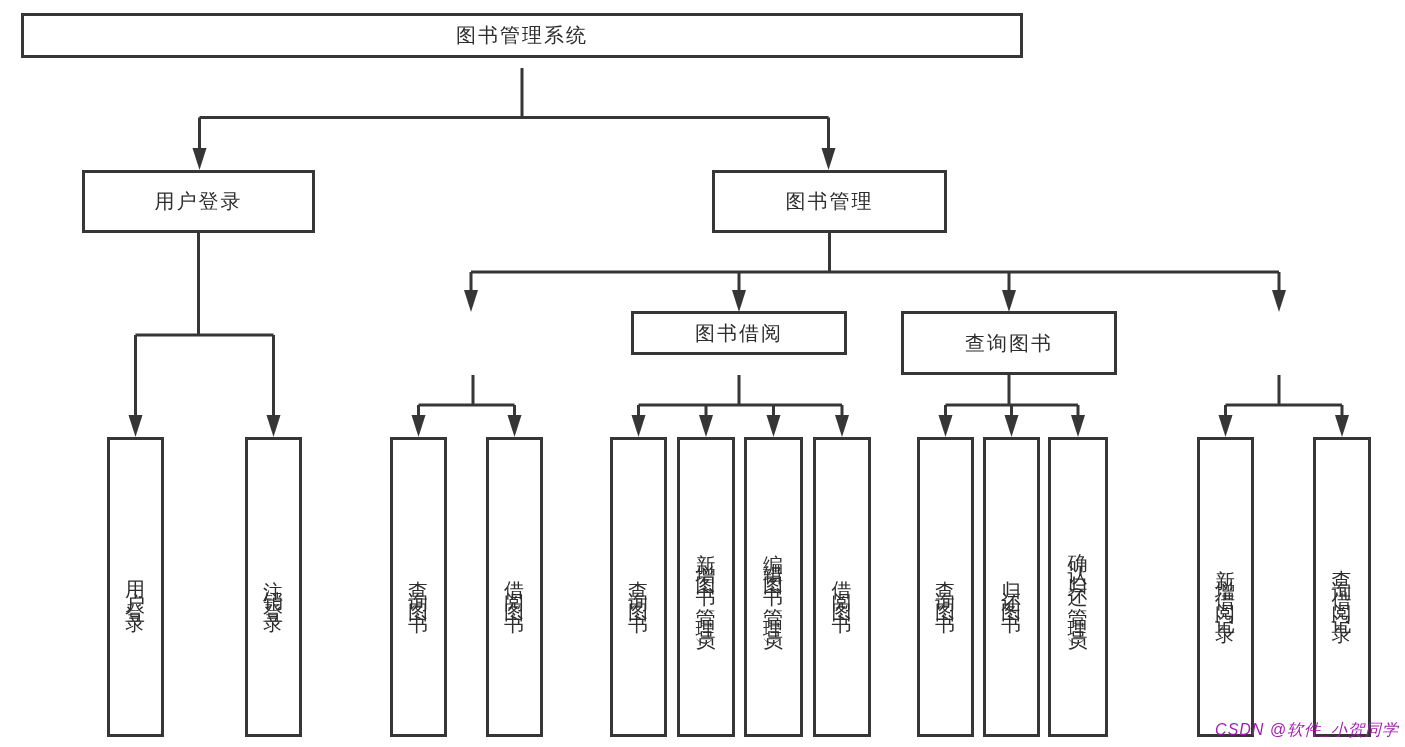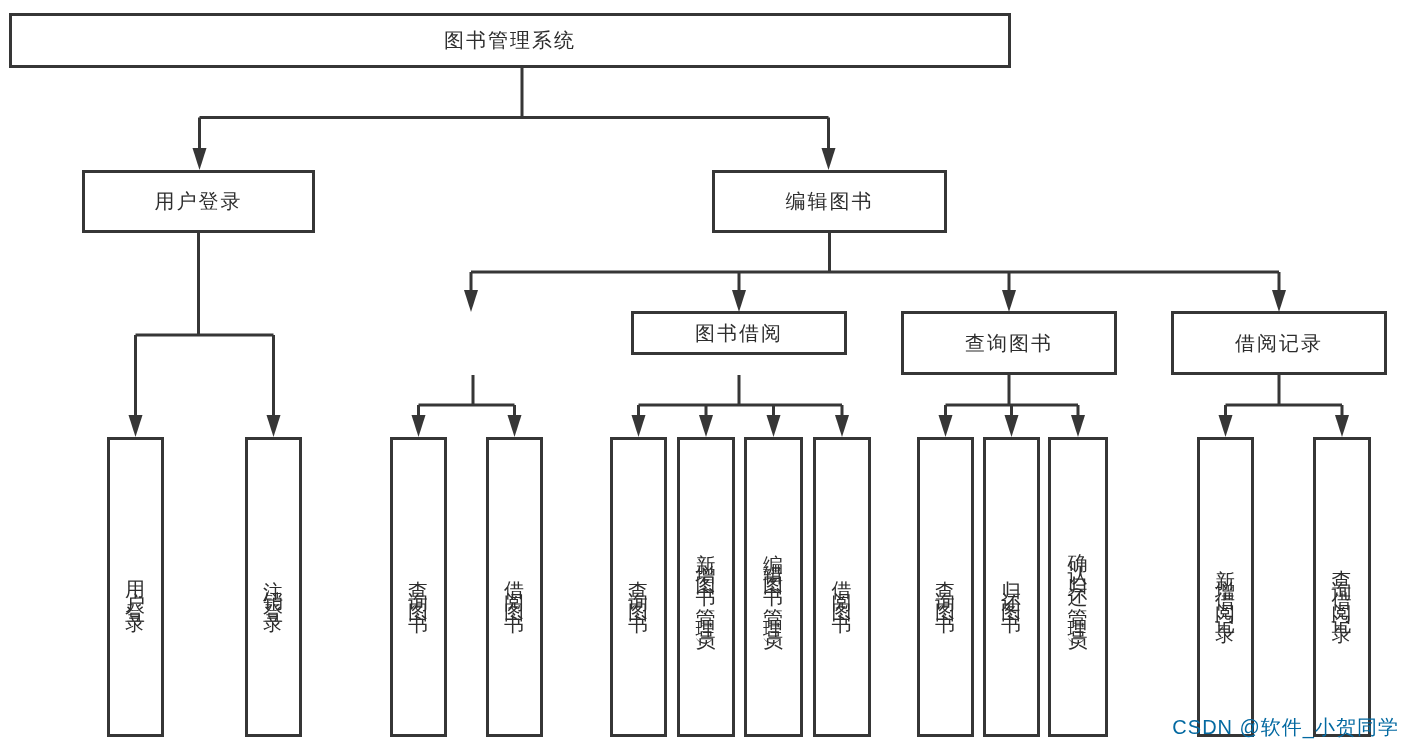--- a/index.html
+++ b/index.html
@@ -14,21 +14,21 @@
     display:flex;align-items:center;justify-content:center;
     color:#2d2d2d;font-size:20px;
   }
   .node.h span{letter-spacing:2px;white-space:nowrap;}
   .node.v span{
     writing-mode:vertical-rl;text-orientation:mixed;
     letter-spacing:11px;line-height:1;
   }
   .watermark{
     position:absolute;right:6px;bottom:6px;z-index:3;
-    font-size:20px;letter-spacing:1px;color:#0369a1;white-space:nowrap;
+    font-size:16px;letter-spacing:1px;color:#a21caf;white-space:nowrap;font-style:italic;
   }
 </style>
 </head>
 <body>
 
 <div class="canvas">
 
   <svg class="connectors" width="1405" height="747" viewBox="0 0 1405 747">
     <path fill="none" stroke="#363636" stroke-width="3" d="M522 68 V119
              M199.5 117.5 H828.5
@@ -79,39 +79,36 @@
       <polygon points="766.5,415 780.5,415 773.5,437"></polygon>
       <polygon points="835,415 849,415 842,437"></polygon>
       <polygon points="938.5,415 952.5,415 945.5,437"></polygon>
       <polygon points="1004.5,415 1018.5,415 1011.5,437"></polygon>
       <polygon points="1071,415 1085,415 1078,437"></polygon>
       <polygon points="1218.5,415 1232.5,415 1225.5,437"></polygon>
       <polygon points="1335,415 1349,415 1342,437"></polygon>
     </g>
   </svg>
 
-  <div class="node h" style="left:9px;top:13px;width:1002px;height:55px">
+  <div class="node h" style="left:21px;top:13px;width:1002px;height:45px">
     <span>图书管理系统</span>
   </div>
 
   <div class="node h" style="left:82px;top:170px;width:233px;height:63px">
     <span>用户登录</span>
   </div>
   <div class="node h" style="left:712px;top:170px;width:235px;height:63px">
-    <span>编辑图书</span>
+    <span>图书管理</span>
   </div>
 
   <div class="node h" style="left:631px;top:311px;width:216px;height:44px">
     <span>图书借阅</span>
   </div>
   <div class="node h" style="left:901px;top:311px;width:216px;height:64px">
     <span>查询图书</span>
-  </div>
-  <div class="node h" style="left:1171px;top:311px;width:216px;height:64px">
-    <span>借阅记录</span>
   </div>
 
   <div class="node v" style="left:107px;top:437px;width:57px;height:300px">
     <span>用户登录</span>
   </div>
   <div class="node v" style="left:245px;top:437px;width:57px;height:300px">
     <span>注销登录</span>
   </div>
 
   <div class="node v" style="left:390px;top:437px;width:57px;height:300px">

